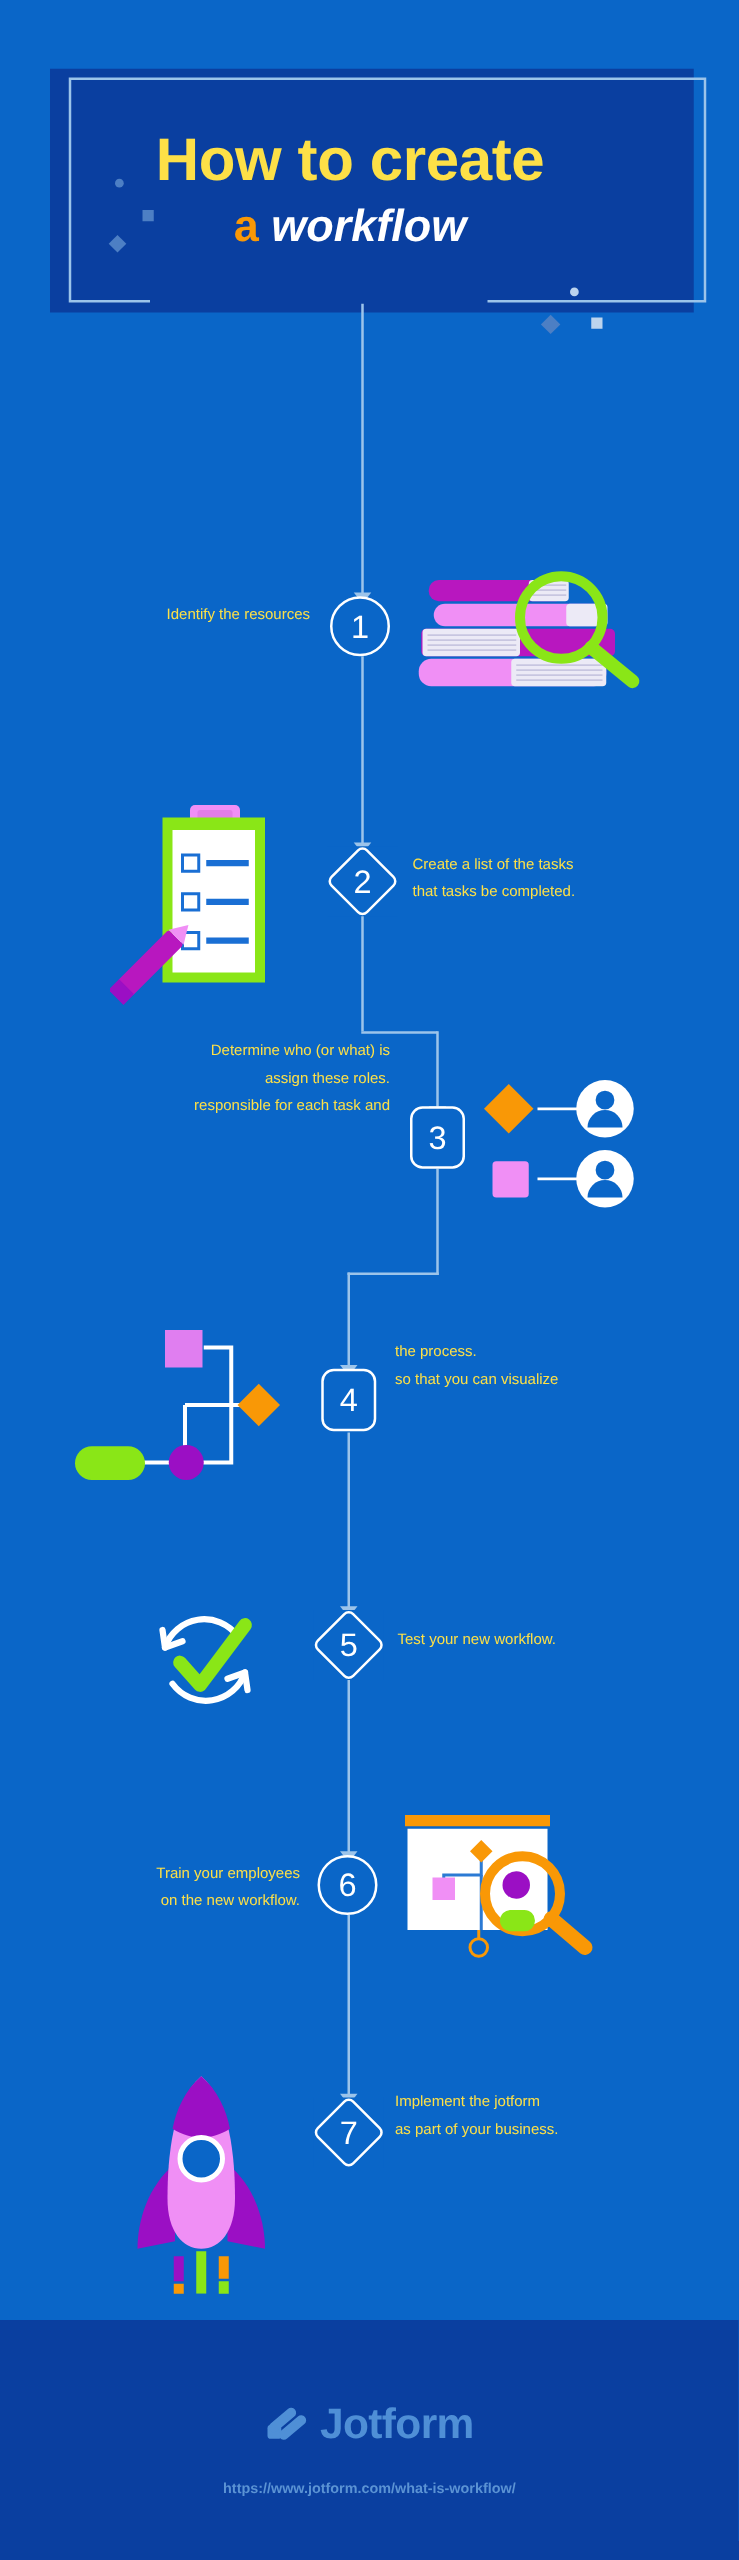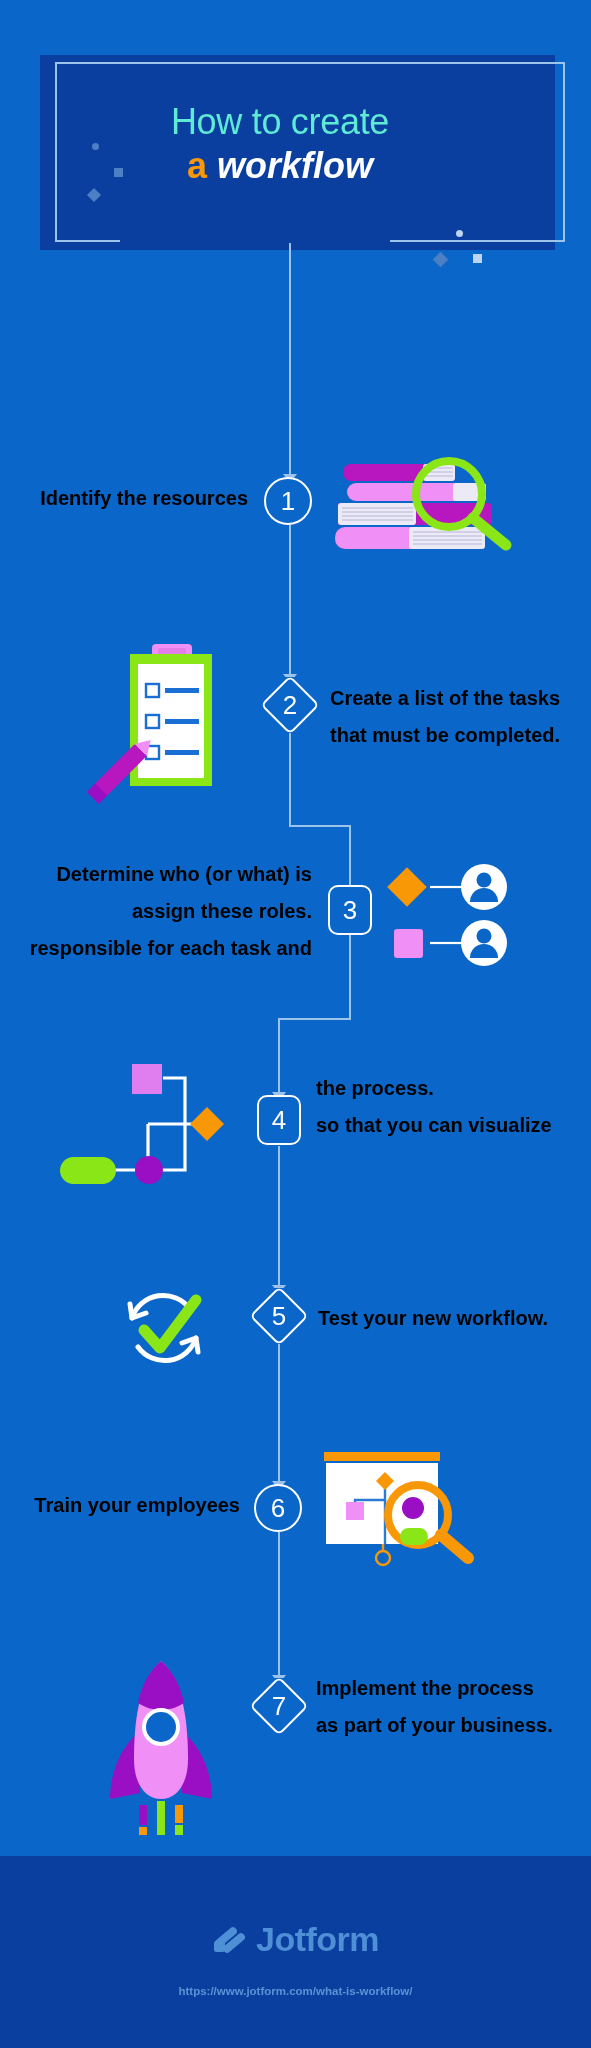--- a/index.html
+++ b/index.html
@@ -30,21 +30,21 @@
     position: absolute; left: 120px; top: 236px;
     width: 270px; height: 8px; background: #0a3fa0;
   }
   #header-title {
     position: absolute; left: 60px; top: 100px;
     width: 440px;
     text-align: center;
     line-height: 1.22;
   }
   .title-l1 {
-    font-size: 36px; font-weight: normal; color: #5eead4;
+    font-size: 48px; font-weight: bold; color: #fde047;
     letter-spacing: -0.3px; display:block;
   }
   .title-l2 { font-size: 36px; font-weight: bold; display:block; }
   .title-l2 .a { color: #f99806; }
   .title-l2 .wf { color: #ffffff; font-style: italic; }
 
   .deco { position: absolute; }
   .deco.dot  { border-radius: 50%; background: #4d7fc4; }
   .deco.sq   { background: #4d7fc4; }
   .deco.dia  { background: #4d7fc4; transform: rotate(45deg); }
@@ -81,23 +81,23 @@
     border: 2px solid #fff; border-radius: 6px;
     transform: rotate(45deg); background: #0a66c8;
   }
   .badge.diamond-wrap .dnum {
     position: relative; z-index: 2; font-size: 26px; color: #fff;
   }
 
   
   .step-text {
     position: absolute;
-    color: #000000;
-    font-size: 20px;
-    font-weight: bold;
+    color: #fde047;
+    font-size: 12px;
+    font-weight: normal;
     line-height: 1.85;
   }
   .step-text.right { text-align: right; }
   .step-text.left  { text-align: left; }
 
   
   .icon-box { position: absolute; }
   .icon-box svg { display: block; }
 
   
@@ -209,21 +209,21 @@
       <circle cx="124" cy="42" r="33" fill="none" stroke="#8ae617" stroke-width="8"></circle>
     </svg>
   </div>
 
   <div class="badge diamond-wrap" style="left:262px;top:677px;">
     <span class="dshape"></span>
     <span class="dnum">2</span>
   </div>
   <div class="step-text left" style="left:330px;top:680px;width:245px;">
     <div>Create a list of the tasks</div>
-    <div>that must be completed.</div>
+    <div>that tasks be completed.</div>
   </div>
   <div class="icon-box" style="left:88px;top:638px;">
     <svg width="160" height="170" viewBox="0 0 160 170">
 
       <rect x="64" y="6" width="40" height="18" rx="4" fill="#f08ff5"></rect>
       <rect x="70" y="10" width="28" height="9" rx="2" fill="#e37de8"></rect>
 
       <rect x="42" y="16" width="82" height="132" fill="#8ae617"></rect>
       <rect x="50" y="26" width="66" height="114" fill="#ffffff"></rect>
 
@@ -238,21 +238,21 @@
         <rect x="-2" y="112" width="58" height="17" rx="2" fill="#b817bf"></rect>
         <polygon points="56,112 70,120.5 56,129" fill="#f08ff5"></polygon>
         <rect x="-12" y="112" width="12" height="17" fill="#9b0fc4"></rect>
       </g>
     </svg>
   </div>
 
   <div class="badge rounded" style="left:328px;top:885px;">
     <span>3</span>
   </div>
-  <div class="step-text right" style="left:18px;top:856px;width:294px;">
+  <div class="step-text right" style="left:18px;top:829px;width:294px;">
     <div>Determine who (or what) is</div>
     <div>assign these roles.</div>
     <div>responsible for each task and</div>
   </div>
   <div class="icon-box" style="left:378px;top:860px;">
     <svg width="160" height="110" viewBox="0 0 160 110">
 
       <line x1="52" y1="27" x2="84" y2="27" stroke="#ffffff" stroke-width="2.2"></line>
       <rect x="15" y="13" width="28" height="28" fill="#f99806" transform="rotate(45 29 27)"></rect>
       <circle cx="106" cy="27" r="23" fill="#ffffff"></circle>
@@ -305,20 +305,21 @@
       <path d="M82 58 l2 14 M82 58 l-14 5" fill="none" stroke="#ffffff" stroke-width="5" stroke-linecap="round"></path>
       <path d="M30 50 l16 18 L82 20" fill="none" stroke="#8ae617" stroke-width="11" stroke-linecap="round" stroke-linejoin="round"></path>
     </svg>
   </div>
 
   <div class="badge circle" style="left:254px;top:1484px;">
     <span>6</span>
   </div>
   <div class="step-text right" style="left:18px;top:1487px;width:222px;">
     <div>Train your employees</div>
+    <div>on the new workflow.</div>
   </div>
   <div class="icon-box" style="left:300px;top:1440px;">
     <svg width="180" height="160" viewBox="0 0 180 160">
 
       <rect x="24" y="12" width="116" height="9" fill="#f99806"></rect>
 
       <rect x="26" y="23" width="112" height="81" fill="#ffffff"></rect>
 
       <g stroke="#2b7ad4" stroke-width="2.4" fill="none">
         <path d="M85 48 v12 h-30 v12"></path>
@@ -338,21 +339,21 @@
       <circle cx="113" cy="68" r="11" fill="#9b0fc4"></circle>
       <rect x="100" y="88" width="28" height="17" rx="8.5" fill="#8ae617"></rect>
     </svg>
   </div>
 
   <div class="badge diamond-wrap" style="left:251px;top:1678px;">
     <span class="dshape"></span>
     <span class="dnum">7</span>
   </div>
   <div class="step-text left" style="left:316px;top:1670px;width:258px;">
-    <div>Implement the process</div>
+    <div>Implement the jotform</div>
     <div>as part of your business.</div>
   </div>
   <div class="icon-box" style="left:96px;top:1655px;">
     <svg width="130" height="180" viewBox="0 0 130 180">
 
       <path d="M44 76 C22 94 14 122 14 144 L44 138 Z" fill="#9b0fc4"></path>
       <path d="M86 76 C108 94 116 122 116 144 L86 138 Z" fill="#9b0fc4"></path>
 
       <path d="M65 6 C88 26 92 70 92 104 C92 130 80 144 65 144 C50 144 38 130 38 104 C38 70 42 26 65 6 Z" fill="#f08ff5"></path>
 

